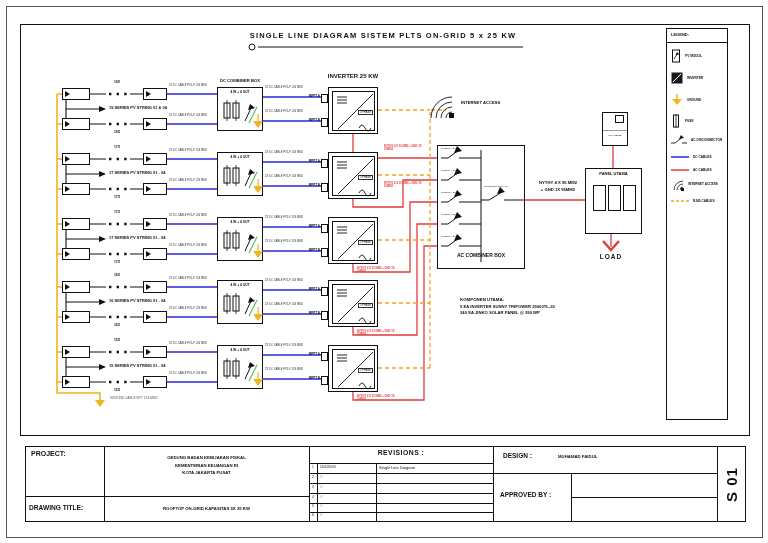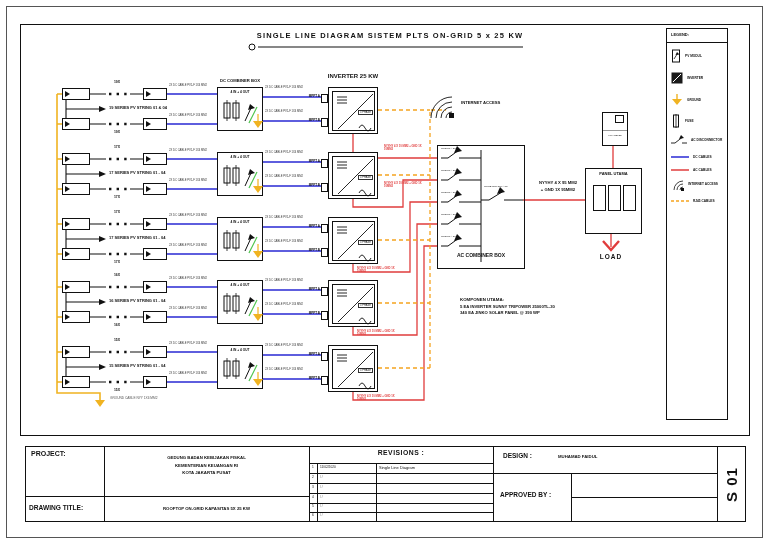--- a/index.html
+++ b/index.html
@@ -107,21 +107,21 @@
     <g fill="#111" stroke="none">
       <polygon points="457,146 462,151 454,153"></polygon>
         <polygon points="457,168 462,173 454,175"></polygon>
       <polygon points="457,190 462,195 454,197"></polygon>
         <polygon points="457,212 462,217 454,219"></polygon>
       <polygon points="457,234 462,239 454,241"></polygon>
         <polygon points="500,187 505,192 497,194"></polygon>
     </g>
   </svg>
 
-  <div class="t" style="left:245px;top:31px;width:290px;text-align:center;font-size:7.5px;font-weight:700;letter-spacing:1.2px">SINGLE LINE DIAGRAM SISTEM PLTS ON-GRID 5 x 25 KW</div>
+  <div class="t" style="left:238px;top:31px;width:290px;text-align:center;font-size:7.5px;font-weight:700;letter-spacing:1.2px">SINGLE LINE DIAGRAM SISTEM PLTS ON-GRID 5 x 25 KW</div>
 
   <div class="t" style="left:211px;top:78px;width:58px;text-align:center;font-size:4.2px;font-weight:700">DC COMBINER BOX</div>
   <div class="t" style="left:318px;top:73px;width:70px;text-align:center;font-size:6px;font-weight:700">INVERTER 25 KW</div>
 
   <div class="row" style="top:84px">
     <div class="pv-module" style="left:62px;top:4px;width:28px"></div>
     <div class="pv-module" style="left:143px;top:4px;width:24px"></div>
     <div class="pv-module" style="left:62px;top:34px;width:28px"></div>
     <div class="pv-module" style="left:143px;top:34px;width:24px"></div>
     <div class="t count" style="left:100px;top:-4px">19X</div>

